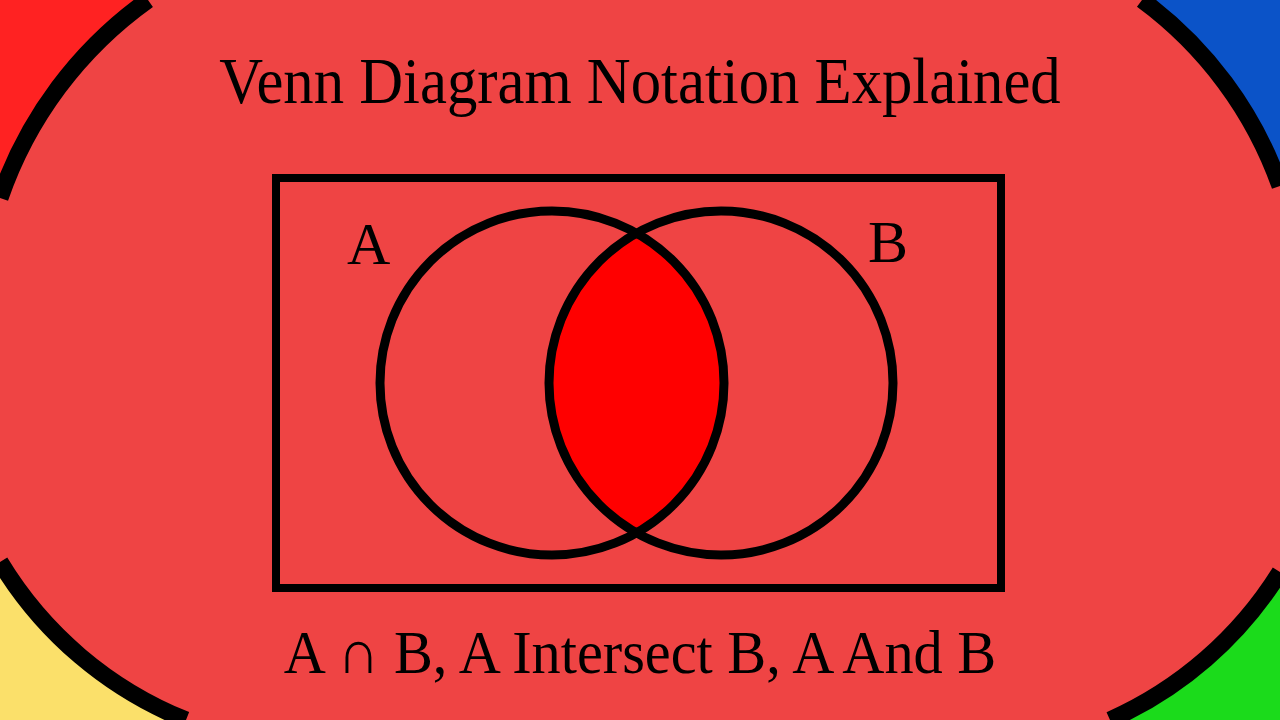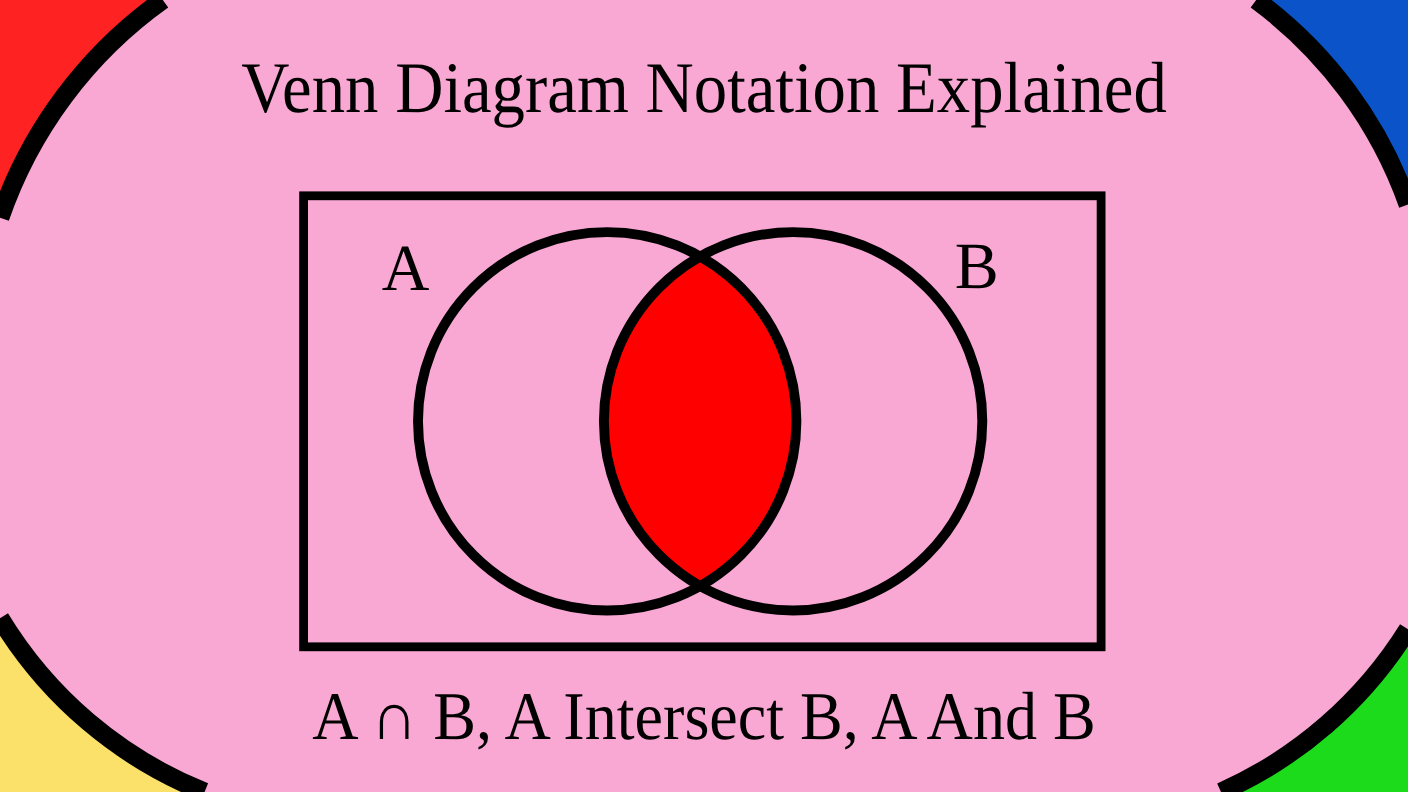--- a/index.html
+++ b/index.html
@@ -5,21 +5,21 @@
 <style>
   html, body {
     margin: 0;
     padding: 0;
     background: #ffffff;
   }
   #canvas {
     position: relative;
     width: 1280px;
     height: 720px;
-    background: #f9a8d4;
+    background: #ef4444;
     overflow: hidden;
     font-family: "Liberation Serif", "DejaVu Serif", serif;
   }
 
   
   #corner-decorations {
     position: absolute;
     left: 0; top: 0;
     width: 1280px;
     height: 720px;

